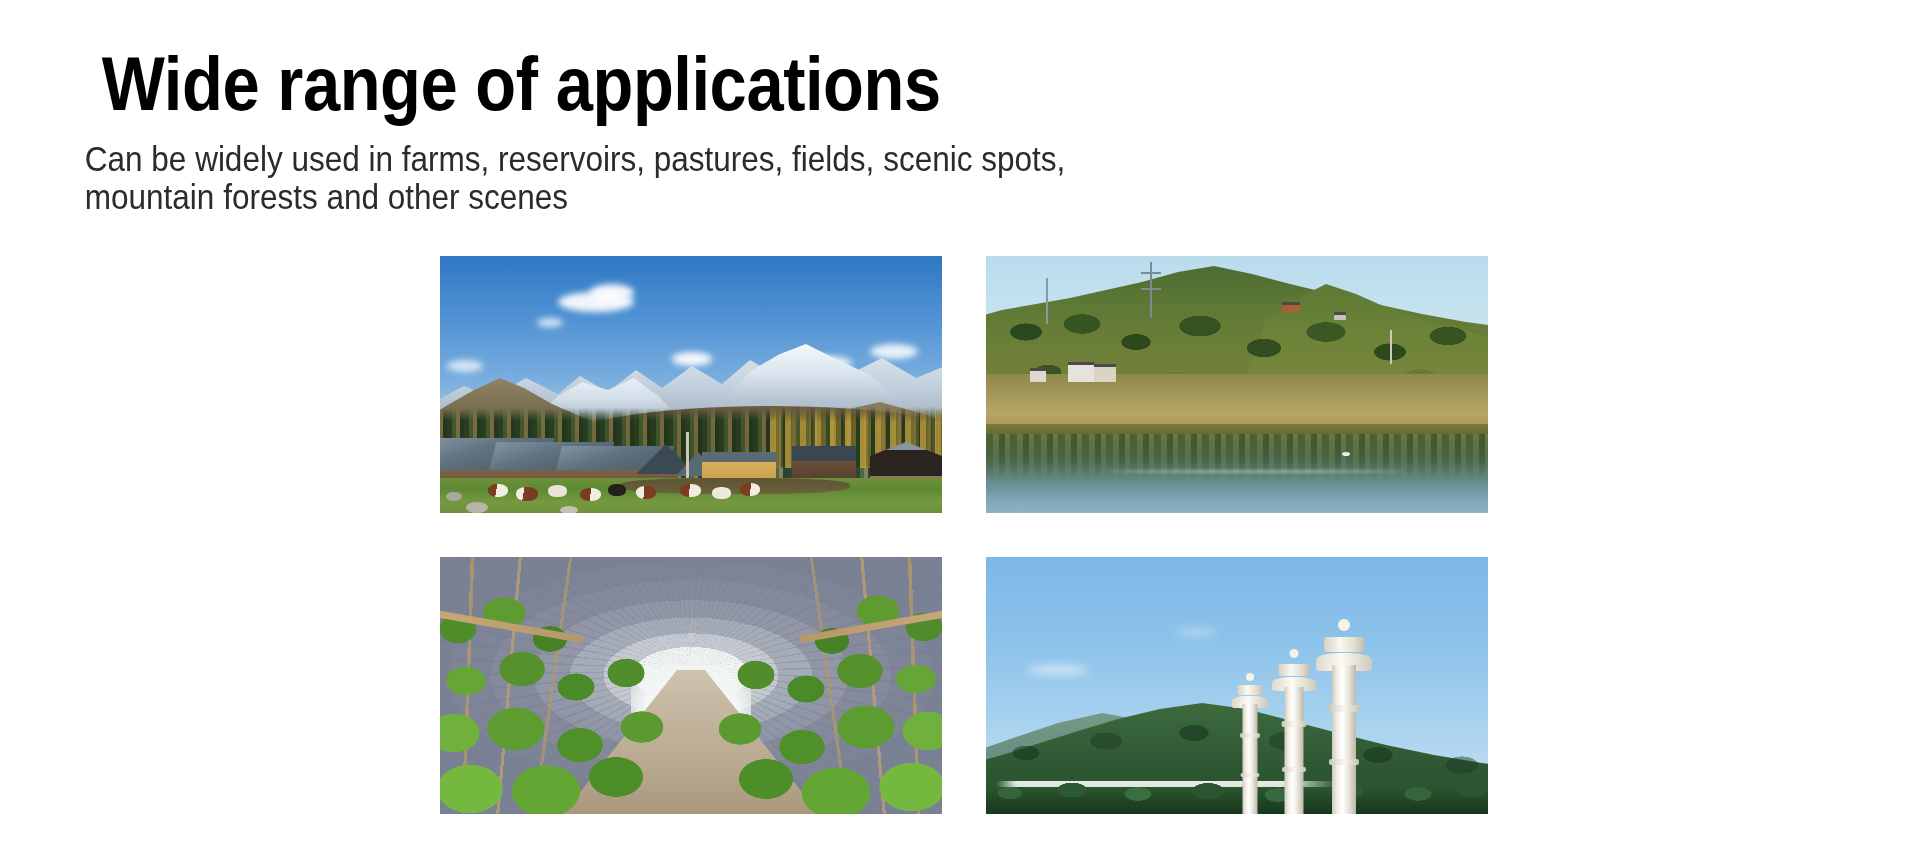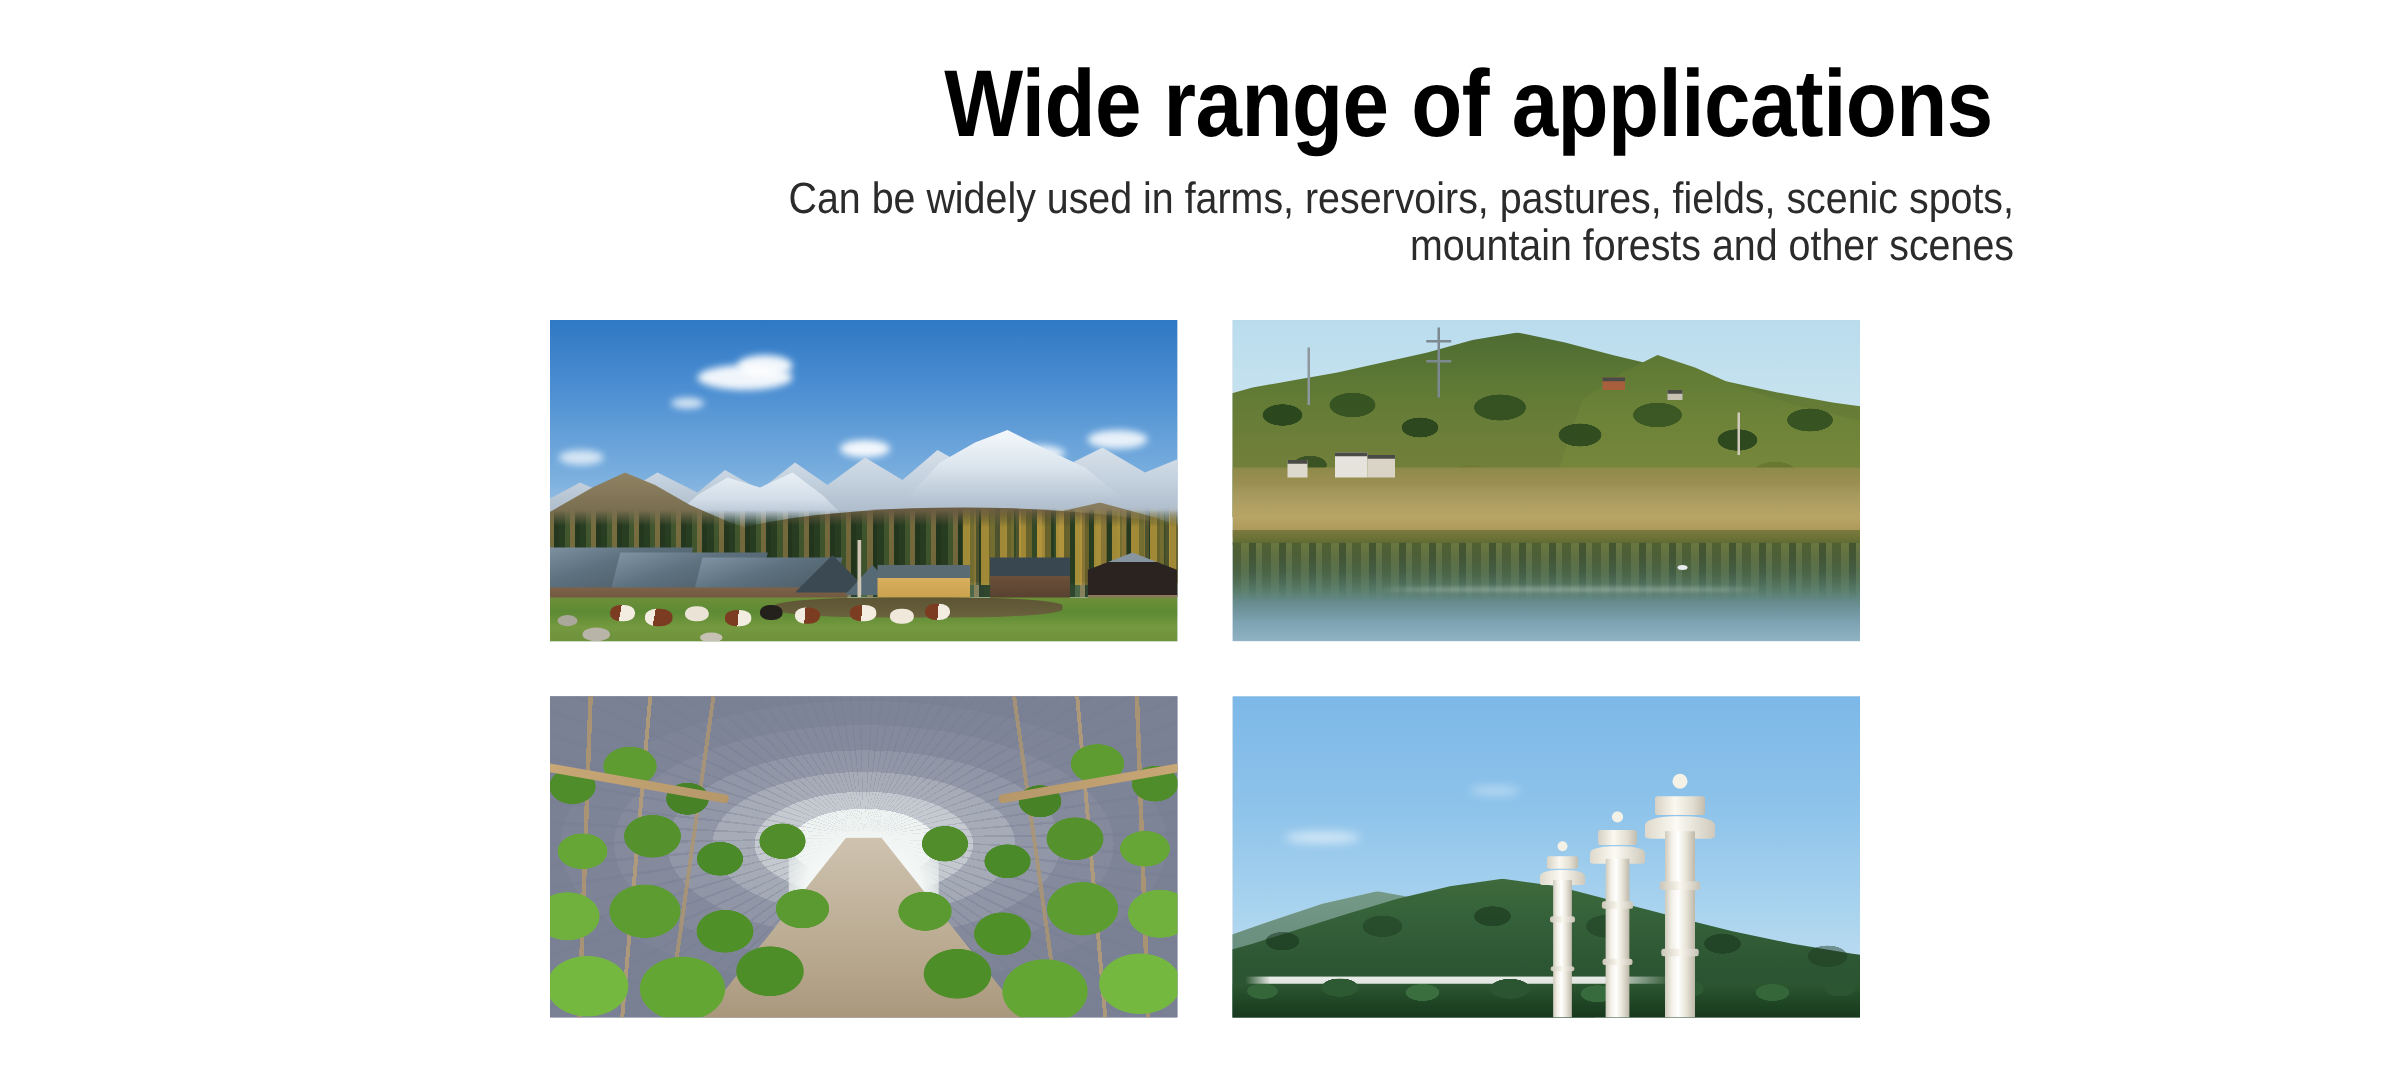--- a/index.html
+++ b/index.html
@@ -18,21 +18,21 @@
     height: 861px;
     background: #ffffff;
   }
 
   
   .heading-block {
     position: absolute;
     top: 38px;
     left: 0;
     width: 1696px;
-    text-align: right;
+    text-align: left;
   }
 
   .page-title {
     font-family: "Liberation Sans Narrow", "Liberation Sans", sans-serif;
     font-size: 76px;
     line-height: 92px;
     font-weight: 700;
     letter-spacing: -0.5px;
     color: #000000;
     transform: scaleX(0.88);

